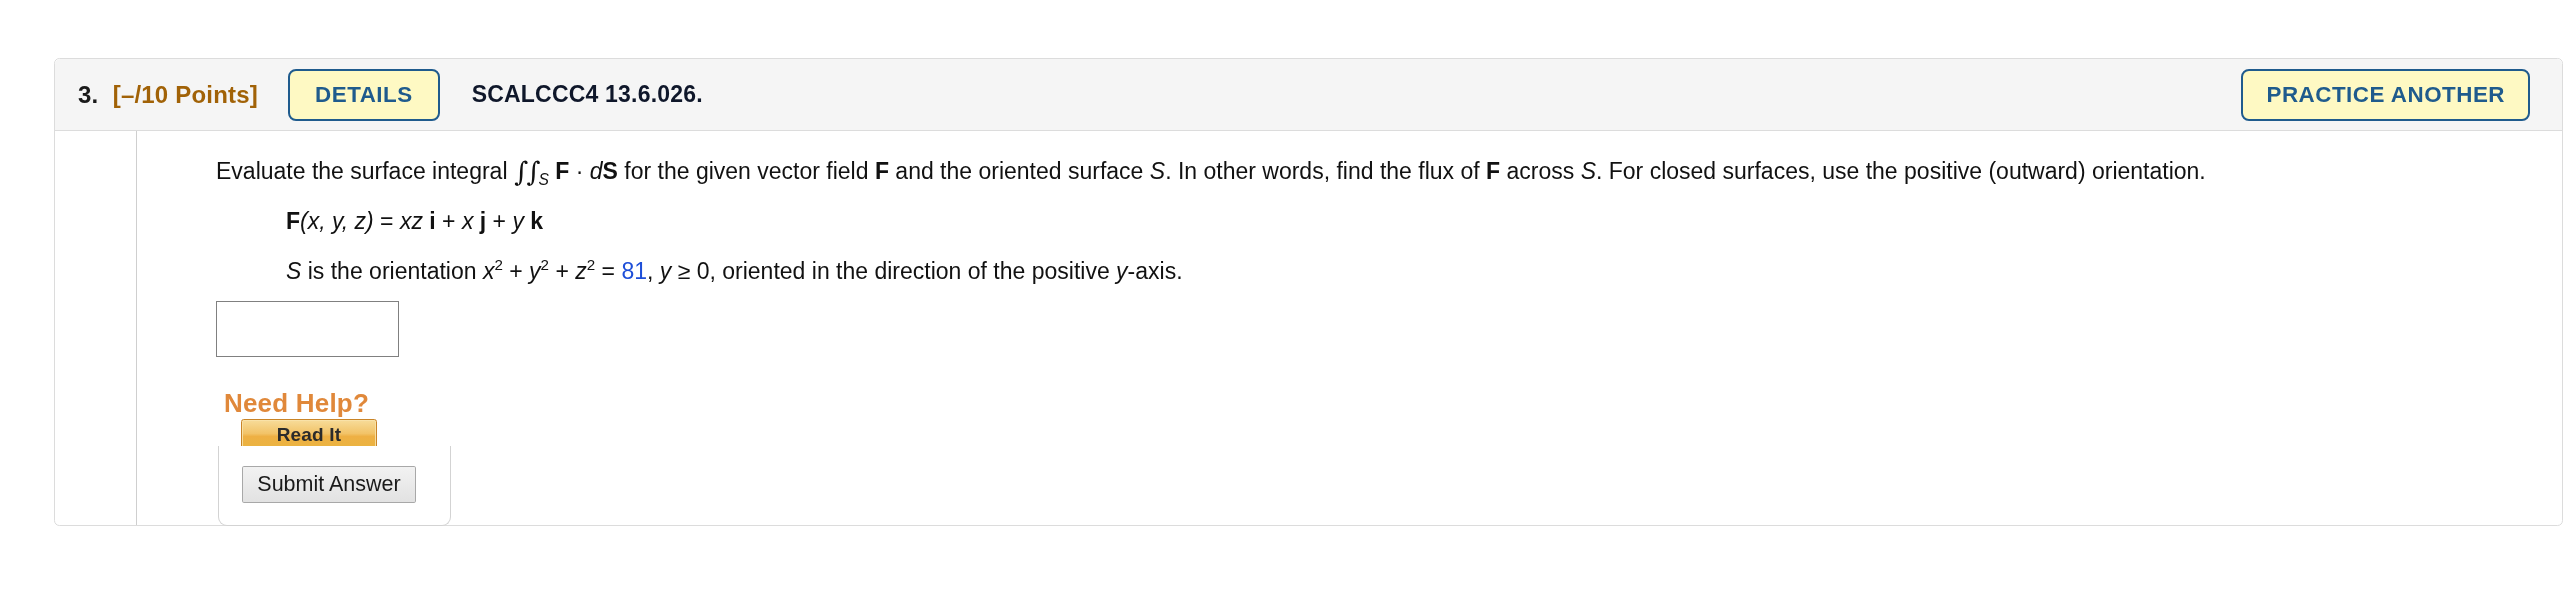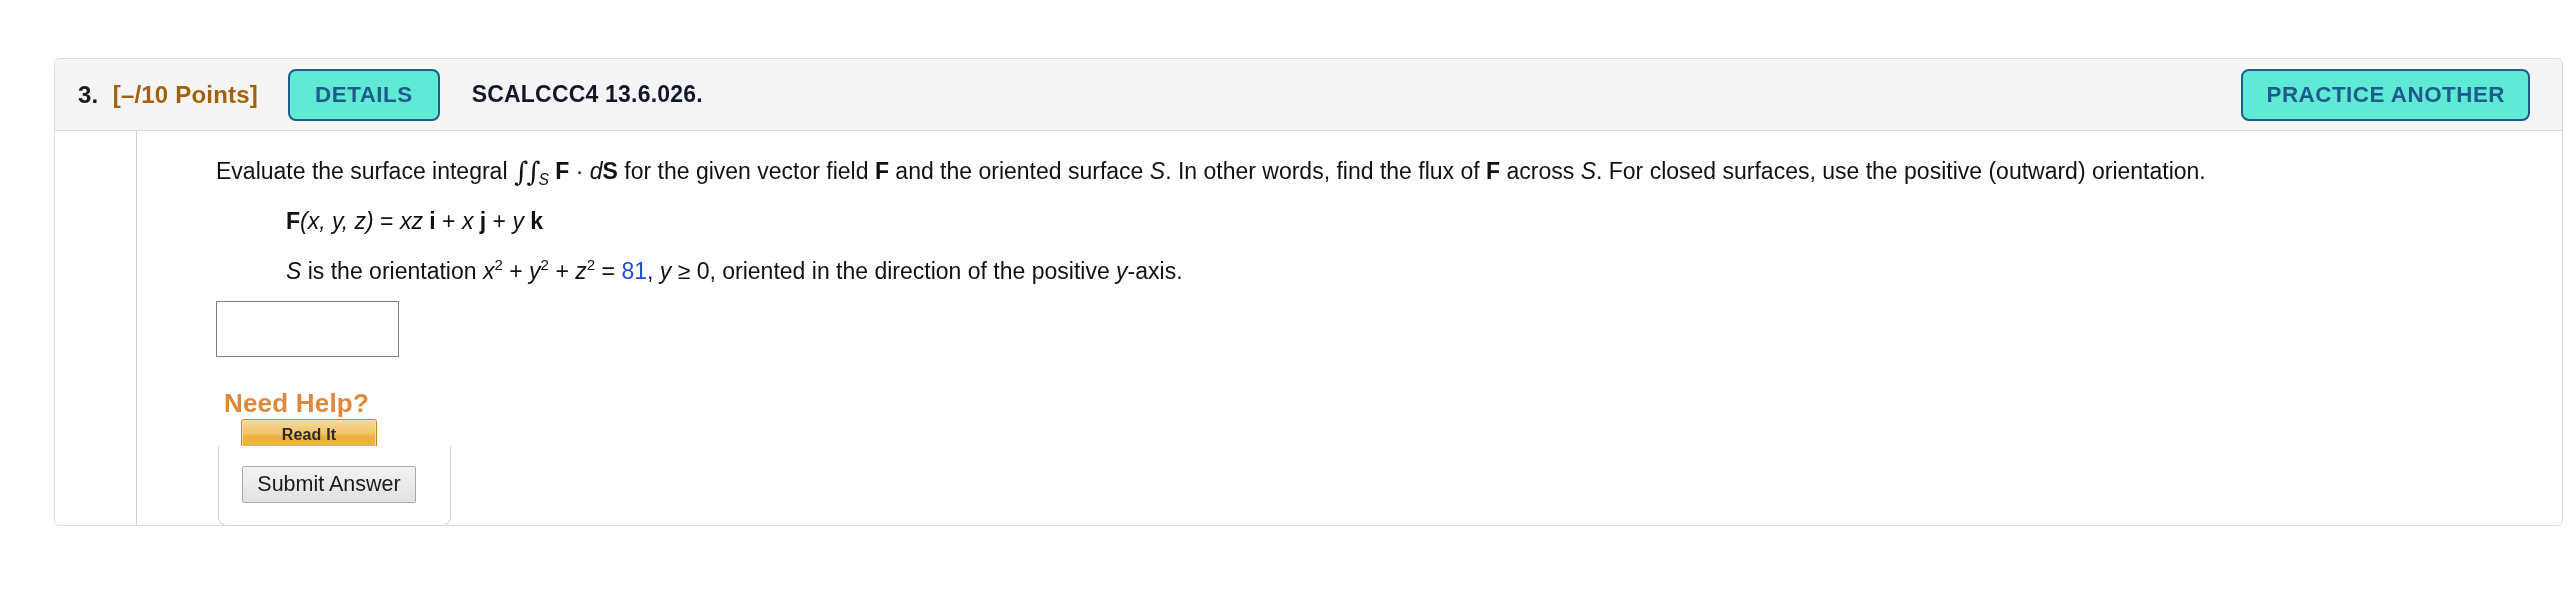--- a/index.html
+++ b/index.html
@@ -51,21 +51,21 @@
     margin-left:14.3px;
     letter-spacing:0.2px;
   }
   .btn-outline{
     display:inline-flex;
     align-items:center;
     justify-content:center;
     box-sizing:border-box;
     border:2.7px solid #1f5b8d;
     border-radius:8px;
-    background:#5eead4;
+    background:#fef9c3;
     color:#1f5b8d;
     font-family:"Liberation Sans", sans-serif;
     font-size:22.4px;
     font-weight:bold;
     letter-spacing:0.5px;
     height:52px;
     cursor:pointer;
   }
   #details-button{margin-left:30px;padding:0 25px;}
   .q-code{
@@ -165,21 +165,21 @@
     box-sizing:border-box;
     width:136px;
     height:32px;
     border:1.8px solid #c98427;
     border-radius:2.7px;
     background:linear-gradient(to bottom,#f7dc9a 0%,#f2c368 45%,#eeb044 55%,#eab43f 100%);
     box-shadow:inset 0 0 0 0.9px #f9e2a8;
     display:flex;
     align-items:center;
     justify-content:center;
-    font-size:16px;
+    font-size:19px;
     font-weight:bold;
     color:#2b2b2b;
     cursor:pointer;
     letter-spacing:0.2px;
   }
 
   
   #submit-container{
     position:absolute;
     left:81px; top:315px;

